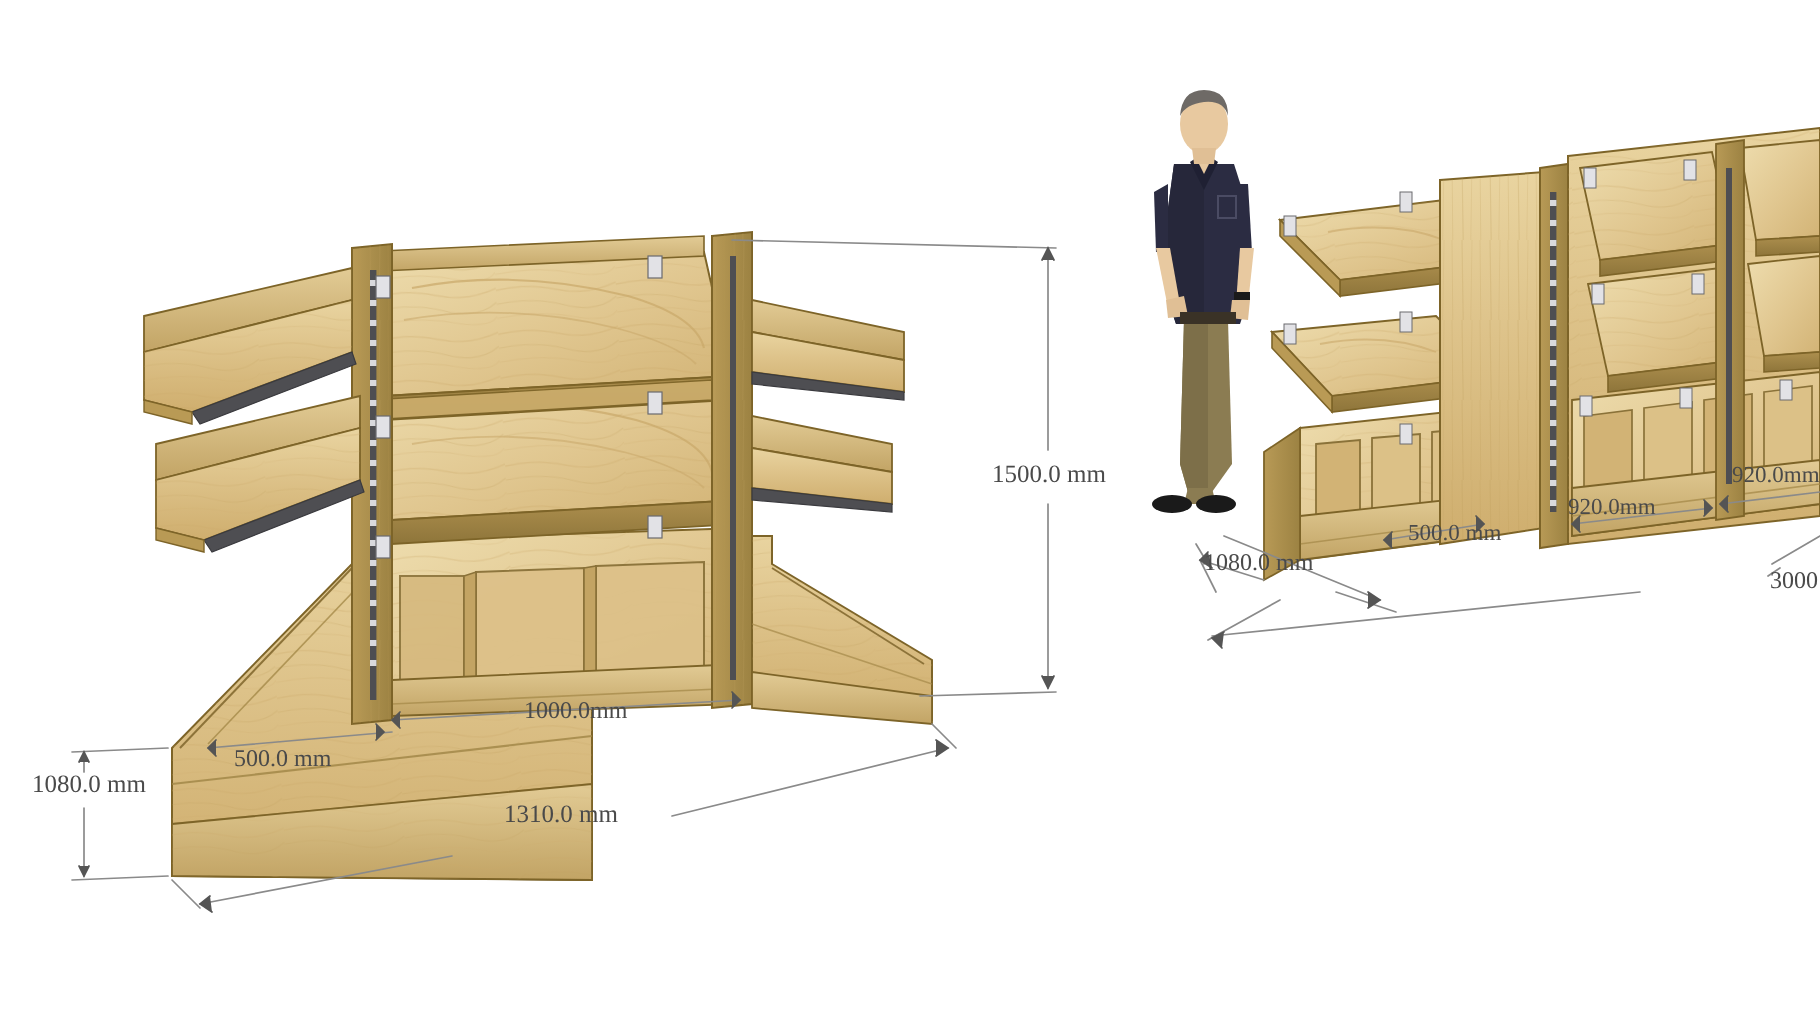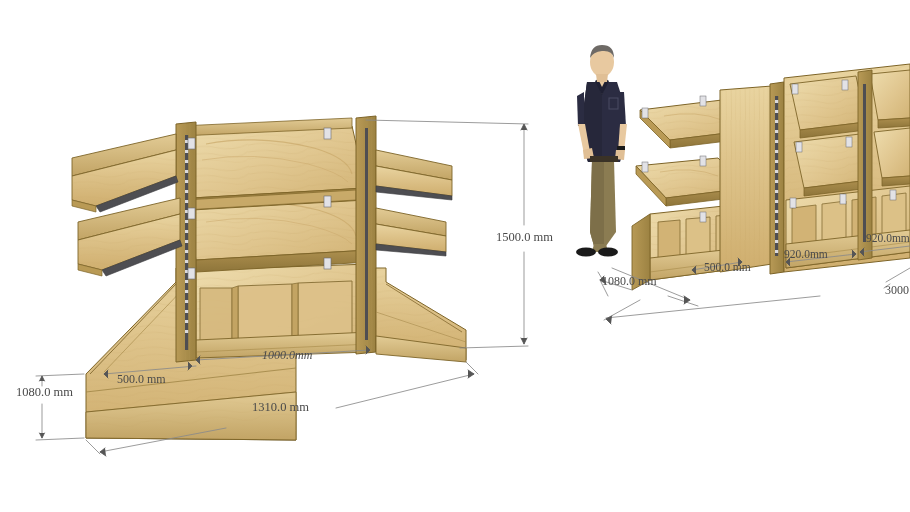--- a/index.html
+++ b/index.html
@@ -414,21 +414,21 @@
     </g>
   </g>
 </svg>
 
 <div class="dimlabel dl-lg" style="left:496px; top:231px;">1500.0 mm</div>
 
 <div class="dimlabel dl-lg" style="left:16px; top:386px;">1080.0 mm</div>
 
 <div class="dimlabel dl-md" style="left:117px; top:373px;">500.0 mm</div>
 
-<div class="dimlabel dl-md" style="left:262px; top:349px;font-style:italic;">1000.0mm</div>
+<div class="dimlabel dl-md" style="left:262px; top:349px;">1000.0mm</div>
 
 <div class="dimlabel dl-lg" style="left:252px; top:401px;">1310.0 mm</div>
 
 <div class="dimlabel dl-md" style="left:602px; top:275px;">1080.0 mm</div>
 
 <div class="dimlabel dl-sm" style="left:704px; top:262px;">500.0 mm</div>
 
 <div class="dimlabel dl-sm" style="left:784px; top:249px;">920.0mm</div>
 
 <div class="dimlabel dl-sm" style="left:866px; top:233px;">920.0mm</div>

